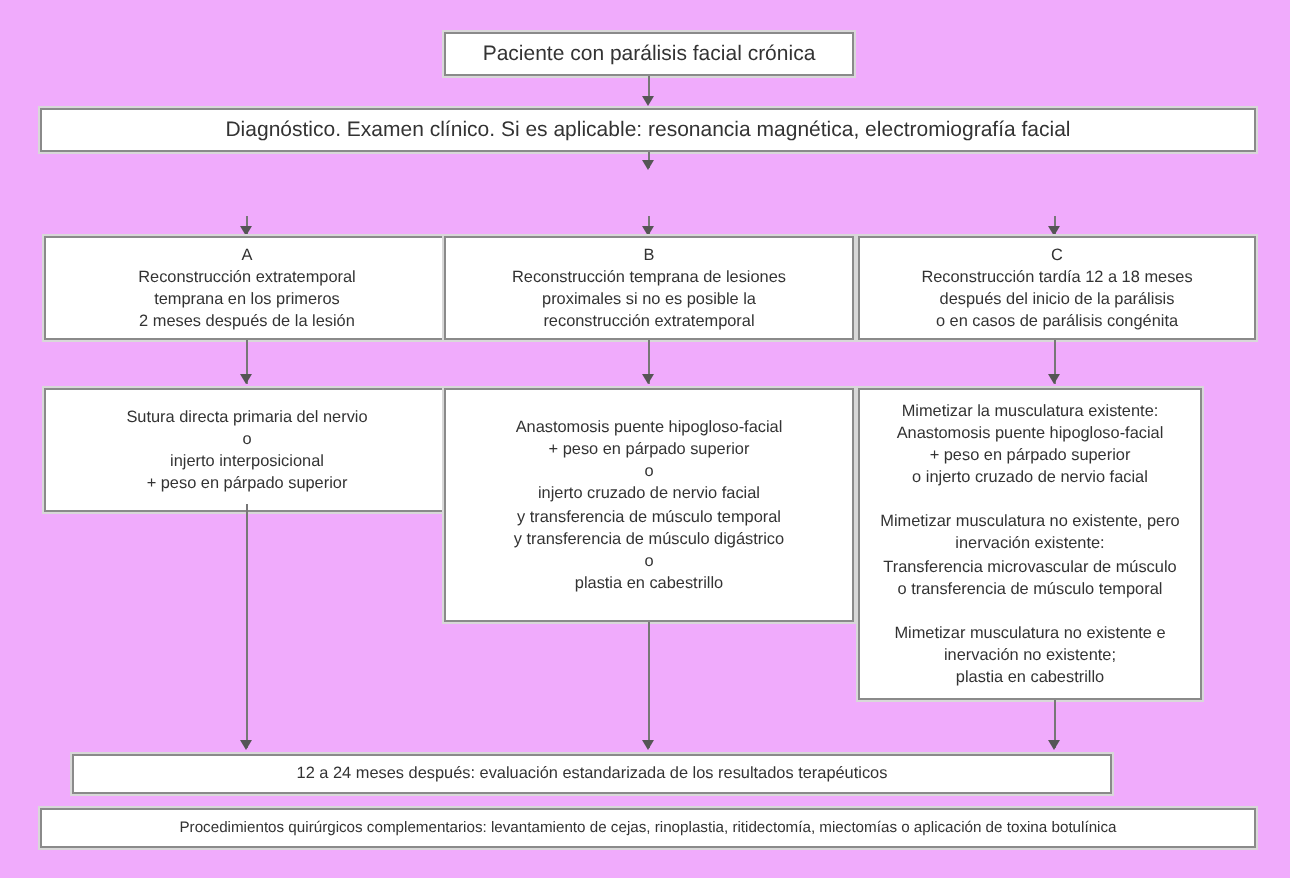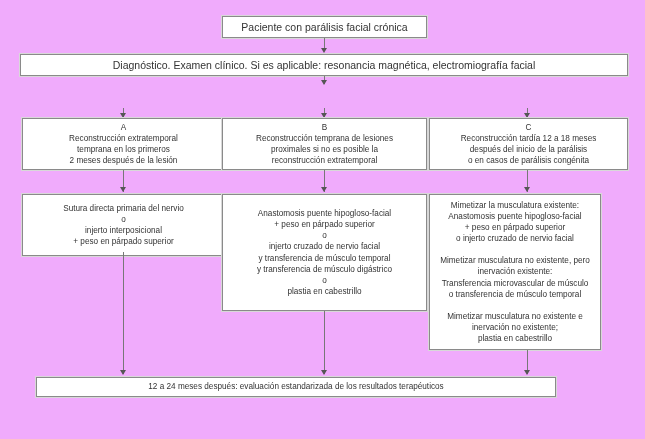--- a/index.html
+++ b/index.html
@@ -153,14 +153,17 @@
   <div class="connector" style="left:324px; top:311px; height:63px;"></div>
   <div class="arrowhead" style="left:321px; top:370px;"></div>
 
   <div class="connector" style="left:527px; top:350px; height:24px;"></div>
   <div class="arrowhead" style="left:524px; top:370px;"></div>
 
   <div class="box footer-box" style="left:20px; top:377px; width:520px; height:20px;margin-left:16px;">
     <div class="box-inner">12 a 24 meses después: evaluación estandarizada de los resultados terapéuticos</div>
   </div>
 
+  <div class="box footer-box wide" style="left:20px; top:404px; width:608px; height:20px;">
+    <div class="box-inner">Procedimientos quirúrgicos complementarios: levantamiento de cejas, rinoplastia, ritidectomía, miectomías o aplicación de toxina botulínica</div>
+  </div>
 
 </div>
 
 </body></html>

